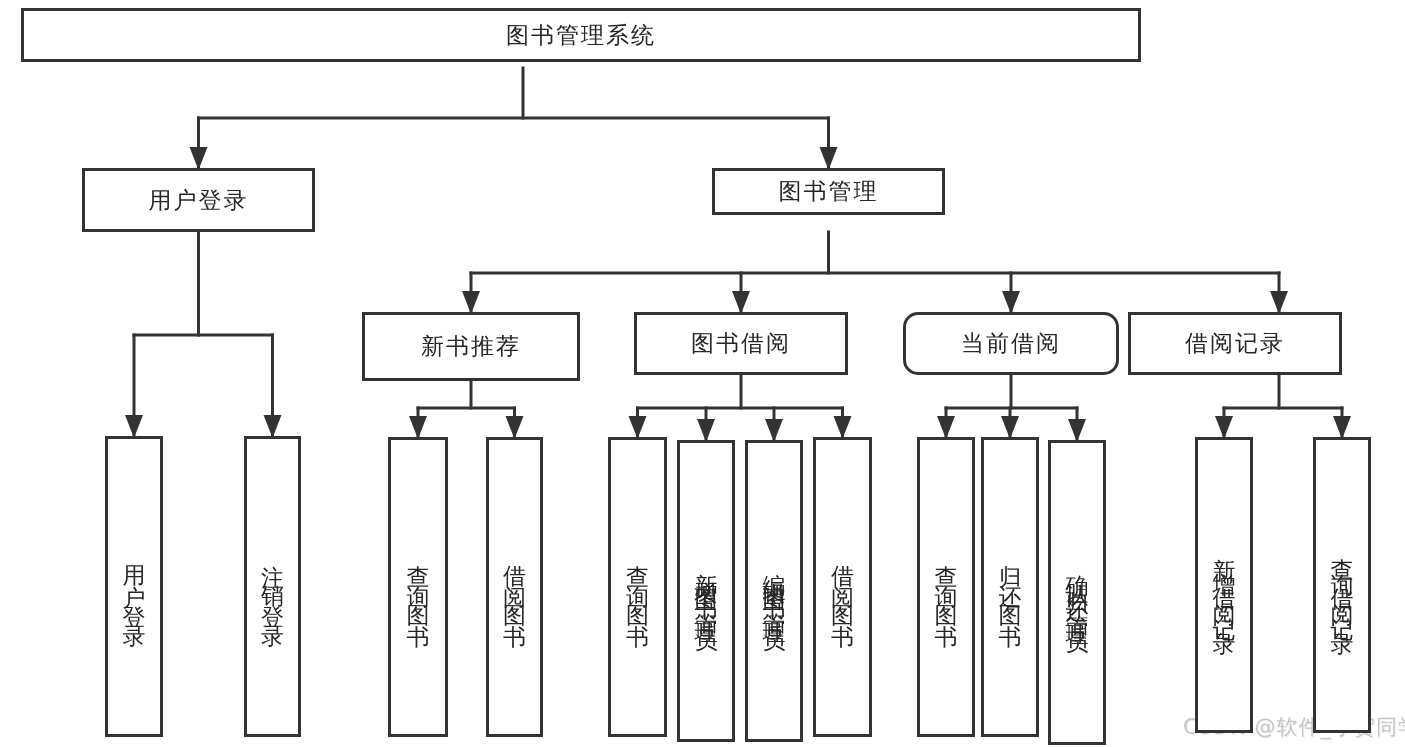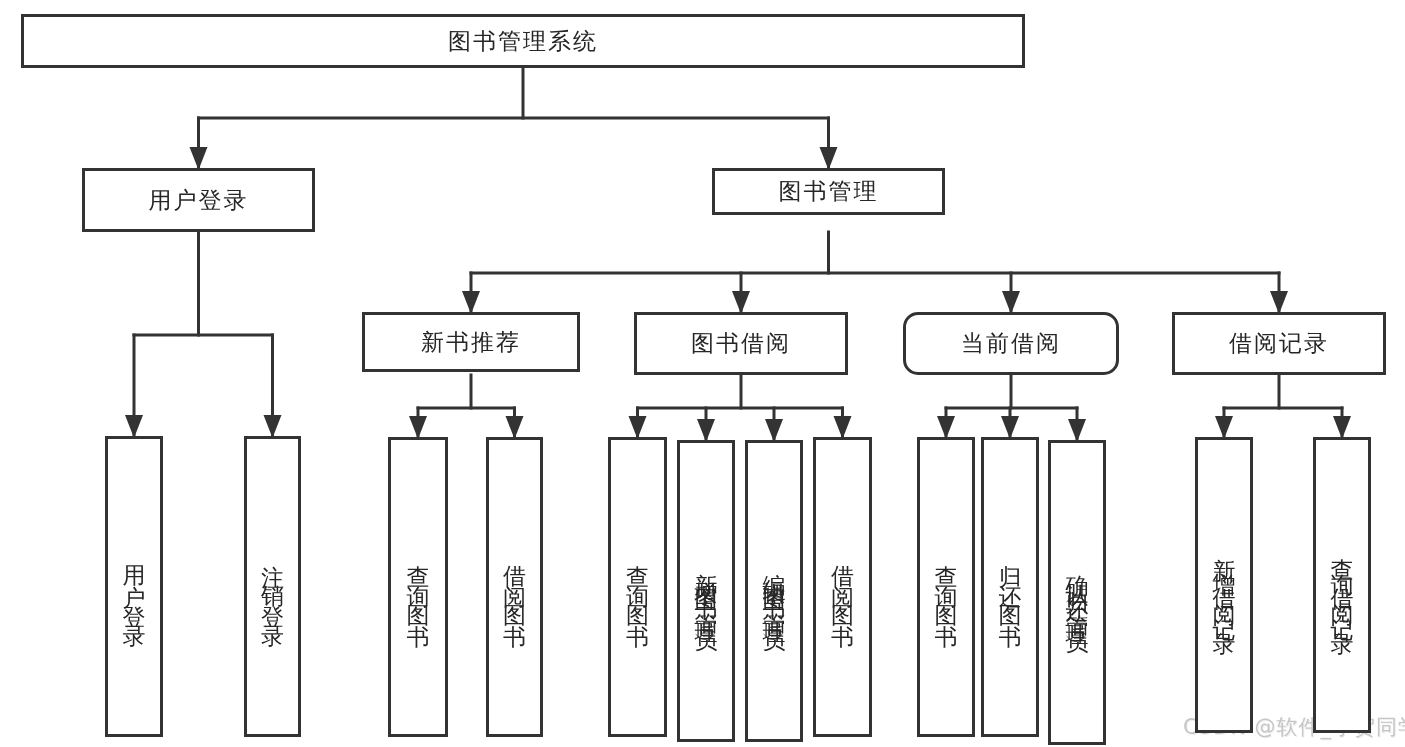--- a/index.html
+++ b/index.html
@@ -110,39 +110,39 @@
       <polygon points="1077,442 1068,419 1086,419" fill="#333333"></polygon>
       <line x1="1279" y1="375" x2="1279" y2="408" stroke="#333333" stroke-width="3" stroke-linecap="square"></line>
       <line x1="1224" y1="408" x2="1342" y2="408" stroke="#333333" stroke-width="3" stroke-linecap="square"></line>
       <line x1="1224" y1="408" x2="1224" y2="437" stroke="#333333" stroke-width="3" stroke-linecap="square"></line>
       <polygon points="1224,439 1215,416 1233,416" fill="#333333"></polygon>
       <line x1="1342" y1="408" x2="1342" y2="437" stroke="#333333" stroke-width="3" stroke-linecap="square"></line>
       <polygon points="1342,439 1333,416 1351,416" fill="#333333"></polygon>
     </svg>
 
   <div class="watermark">CSDN @软件_小贺同学</div>
-<div class="node h" style="left: 21px; top: 14px; width: 1004px; height: 54px;">
+<div class="node h" style="left: 21px; top: 8px; width: 1120px; height: 54px;">
       <span class="label">图书管理系统</span>
     </div>
     <div class="node h" style="left: 82px; top: 168px; width: 233px; height: 64px;">
       <span class="label">用户登录</span>
     </div>
     <div class="node h" style="left: 712px; top: 168px; width: 233px; height: 47px;">
       <span class="label">图书管理</span>
     </div>
-    <div class="node h" style="left: 362px; top: 312px; width: 218px; height: 60px;">
+    <div class="node h" style="left: 362px; top: 312px; width: 218px; height: 69px;">
       <span class="label">新书推荐</span>
     </div>
     <div class="node h" style="left: 634px; top: 312px; width: 214px; height: 63px;">
       <span class="label">图书借阅</span>
     </div>
     <div class="node h" style="left: 903px; top: 312px; width: 216px; height: 63px; border-radius: 15px;">
       <span class="label">当前借阅</span>
     </div>
-    <div class="node h" style="left: 1172px; top: 312px; width: 214px; height: 63px;">
+    <div class="node h" style="left: 1128px; top: 312px; width: 214px; height: 63px;">
       <span class="label">借阅记录</span>
     </div>
     <div class="node v" style="left: 105px; top: 436px; width: 58px; height: 301px;">
       <span class="label" style="letter-spacing: 20px;">用户登录</span>
     </div>
     <div class="node v" style="left: 244px; top: 436px; width: 57px; height: 301px;">
       <span class="label" style="letter-spacing: 20px;">注销登录</span>
     </div>
     <div class="node v" style="left: 388px; top: 437px; width: 60px; height: 300px;">
       <span class="label" style="letter-spacing: 20px;">查询图书</span>

